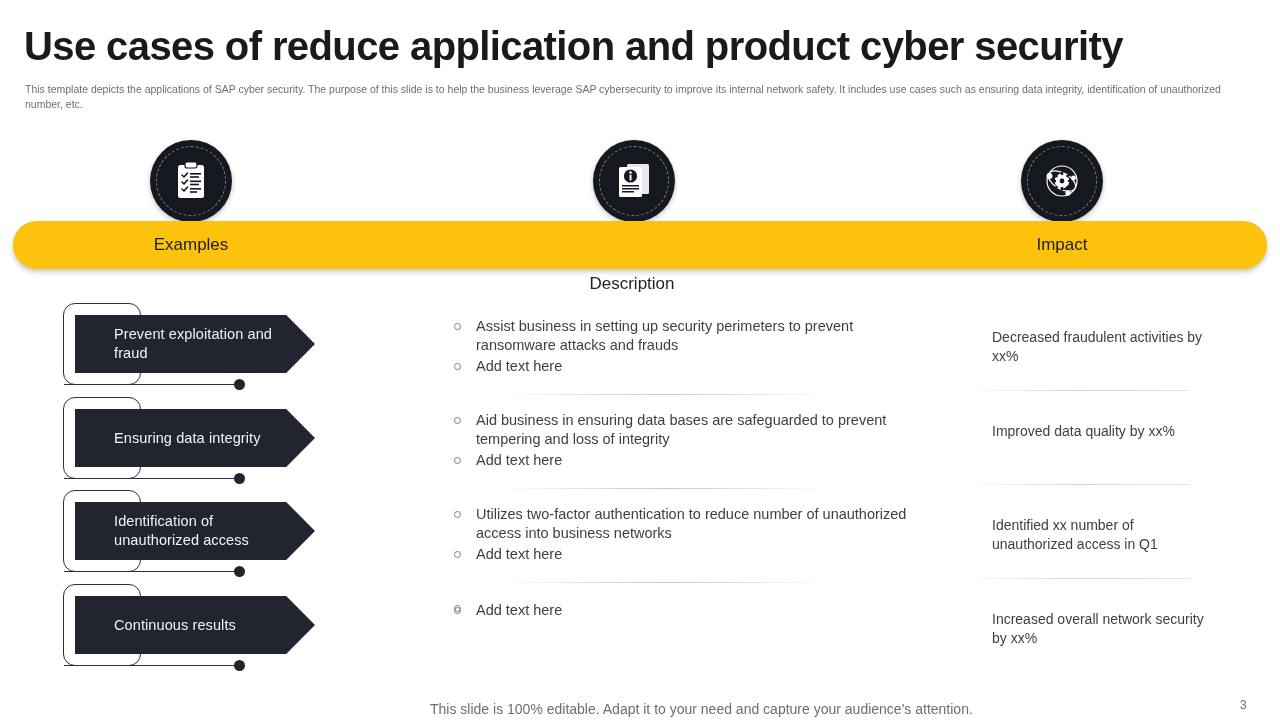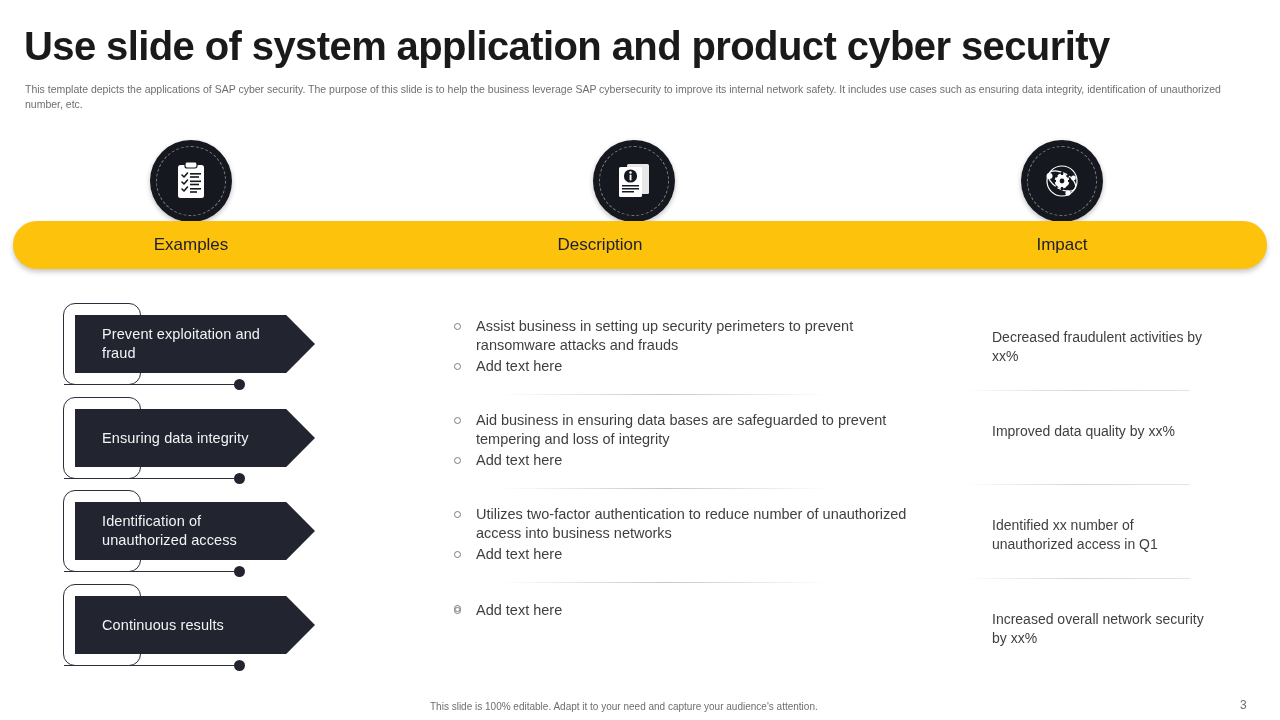--- a/index.html
+++ b/index.html
@@ -46,41 +46,41 @@
     width: 1254px; height: 48px;
     background: #fdc20b; border-radius: 24px;
     box-shadow: 0 3px 5px rgba(0,0,0,0.22);
   }
   .header-label {
     position: absolute; top: 235px;
     font-size: 17px; font-weight: 400; color: #1d1f2b;
     text-align: center; z-index: 5;
   }
   #hdr-examples { left: 91px; width: 200px; }
-  #hdr-description { left: 500px; width: 200px; }
+  #hdr-description { left: 532px; width: 200px; margin-top: 39px; }
   #hdr-impact { left: 962px; width: 200px; }
 
   
   .chip-wrap { position: absolute; left: 63px; width: 260px; height: 90px; }
   .chip-outline {
     position: absolute; left: 0; top: 4px;
     width: 78px; height: 82px;
     border: 1px solid #2c2f3a; border-radius: 12px;
     background: transparent;
   }
   .chip-arrow {
     position: absolute; left: 12px; top: 16px;
     width: 240px; height: 58px;
     background: #22252f;
     display: flex; align-items: center;
     clip-path: polygon(0 0, 88% 0, 100% 50%, 88% 100%, 0 100%);
   }
   .chip-text {
     color: #f2f3f5; font-size: 14.5px; line-height: 1.28;
-    padding-left: 27px; padding-right: 36px; letter-spacing: 0.1px;
+    padding-left: 39px; padding-right: 36px; letter-spacing: 0.1px;
   }
   .chip-connector {
     position: absolute; left: 1px; top: 85px; width: 174px;
     height: 1px; background: #2c2f3a;
   }
   .chip-dot {
     position: absolute; left: 171px; top: 80px;
     width: 11px; height: 11px; border-radius: 50%; background: #22252f;
   }
 
@@ -106,33 +106,33 @@
     font-size: 14px; color: #3f3f3f; line-height: 1.37;
   }
   .impact-divider {
     position: absolute; left: 962px; width: 228px; height: 1px;
     background: linear-gradient(to right, rgba(0,0,0,0), rgba(0,0,0,0.16), rgba(0,0,0,0.10));
   }
 
   
   .footer-note {
     position: absolute; left: 430px; top: 701px;
-    font-size: 10px; color: #6e6e6e;
+    font-size: 14px; color: #6e6e6e;
   }
   .page-number {
     position: absolute; left: 1240px; top: 698px;
     font-size: 12px; color: #6e6e6e;
   }
 </style>
 </head>
 <body>
 
 <div class="slide">
 
-  <div class="title">Use slide of system application and product cyber security</div>
+  <div class="title">Use cases of reduce application and product cyber security</div>
   <div class="subtitle">This template depicts the applications of SAP cyber security. The purpose of this slide is to help the business leverage SAP cybersecurity to improve its internal network safety. It includes use cases such as ensuring data integrity, identification of unauthorized number, etc.</div>
 
   <div class="circle-icon" id="icon-examples">
     <svg width="34" height="40" viewBox="0 0 34 40" aria-hidden="true">
       <rect x="4" y="4" width="26" height="33" rx="2.5" fill="#ffffff"></rect>
       <rect x="11" y="1" width="12" height="6" rx="2" fill="#ffffff" stroke="#16181f" stroke-width="1.2"></rect>
       <g stroke="#16181f" stroke-width="1.6" fill="none" stroke-linecap="round" stroke-linejoin="round">
         <path d="M8 14 l2 2 l3.5 -4"></path>
         <path d="M8 21 l2 2 l3.5 -4"></path>
         <path d="M8 28 l2 2 l3.5 -4"></path>

